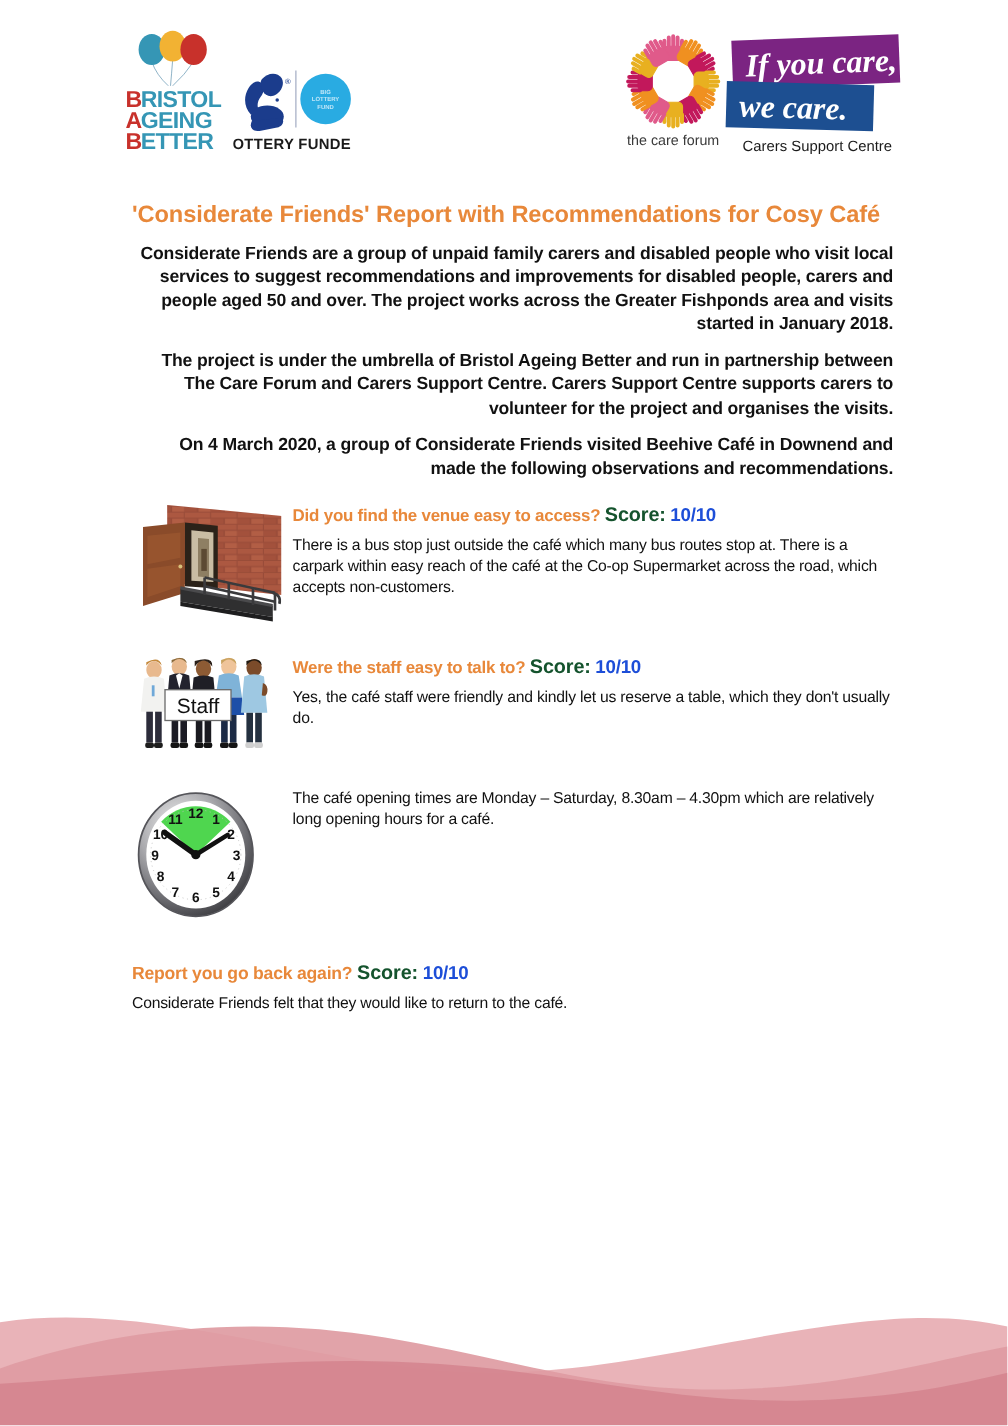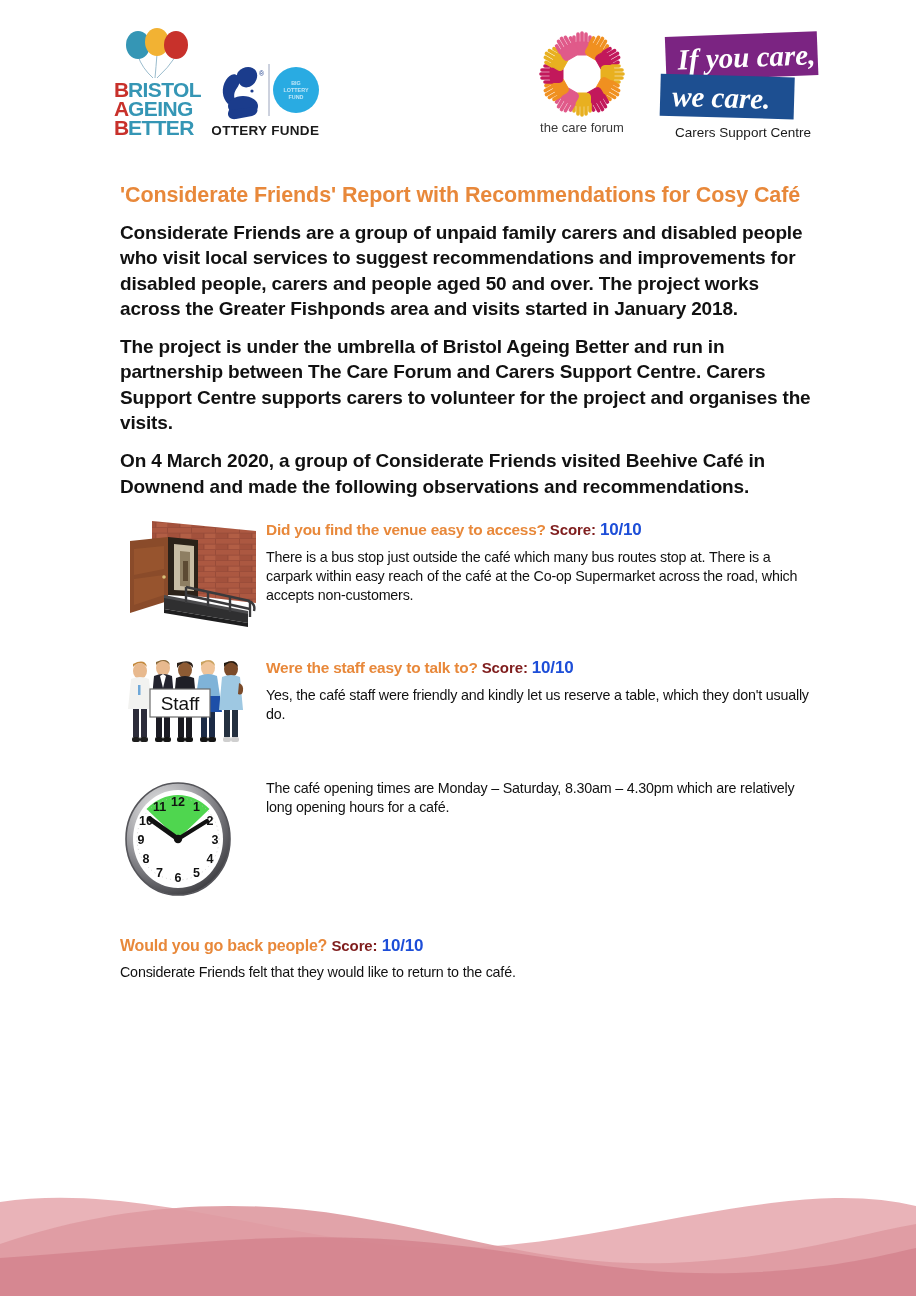--- a/index.html
+++ b/index.html
@@ -15,47 +15,48 @@
   }
 
   
   .header {
     position: relative;
     height: 160px;
     width: 916px;
   }
   .logo-bab { position: absolute; left: 112px; top: 22px; width: 98px; height: 116px; }
   .logo-lottery { position: absolute; left: 212px; top: 58px; width: 108px; height: 82px; }
-  .logo-careforum { position: absolute; left: 526px; top: 28px; width: 112px; height: 112px; }
+  .logo-careforum { position: absolute; left: 556px; top: 28px; width: 112px; height: 112px; }
   .logo-csc { position: absolute; left: 658px; top: 26px; width: 170px; height: 118px; }
 
   
   .content {
     position: absolute;
     left: 120px;
     top: 182px;
     width: 692px;
   }
 
   h1.doc-title {
     font-size: 21.5px;
     font-weight: bold;
     color: #E8883A;
     margin: 0 0 11px 0;
     line-height: 1.24;
     letter-spacing: -0.1px;
   }
 
   p.intro {
-    font-size: 19px;
+    font-size: 16px;
     font-weight: bold;
     line-height: 1.345;
     margin: 0 0 12px 0;
     color: #111;
     letter-spacing: -0.15px;
+    text-align: right;
   }
 
   
   .qa {
     display: flex;
     align-items: flex-start;
     margin-top: 16px;
   }
   .qa-figure {
     width: 136px;
@@ -66,22 +67,22 @@
   .qa-body { flex: 1; padding-top: 2px; }
   .qa-question {
     font-size: 15.4px;
     font-weight: bold;
     color: #E8883A;
     margin: 0 0 7px 0;
     line-height: 1.28;
     letter-spacing: -0.2px;
   }
   .qa-question .score-label {
-    color: #7f1d1d;
-    font-size: 15px;
+    color: #14532d;
+    font-size: 18px;
     font-weight: bold;
     letter-spacing: -0.1px;
   }
   .qa-question .score-value {
     color: #1d4ed8;
     font-size: 17px;
     font-weight: bold;
   }
   .qa-answer {
     font-size: 14.3px;
@@ -436,21 +437,21 @@
         </svg>
       </div>
     </div>
     <div class="qa-body">
       <p class="qa-answer">The café opening times are Monday – Saturday, 8.30am – 4.30pm which are relatively long opening hours for a café.</p>
     </div>
   </div>
 
   <div class="qa-noimg">
     <p class="qa-question">
-      <span>Would you go back people?</span>
+      <span>Report you go back again?</span>
       <span class="score-label">Score:</span>
       <span class="score-value">10/10</span>
     </p>
     <p class="qa-answer">Considerate Friends felt that they would like to return to the café.</p>
   </div>
 
 </div>
 
 <div class="footer-waves">
   <svg viewBox="0 0 916 130" width="916" height="130" preserveAspectRatio="none">

